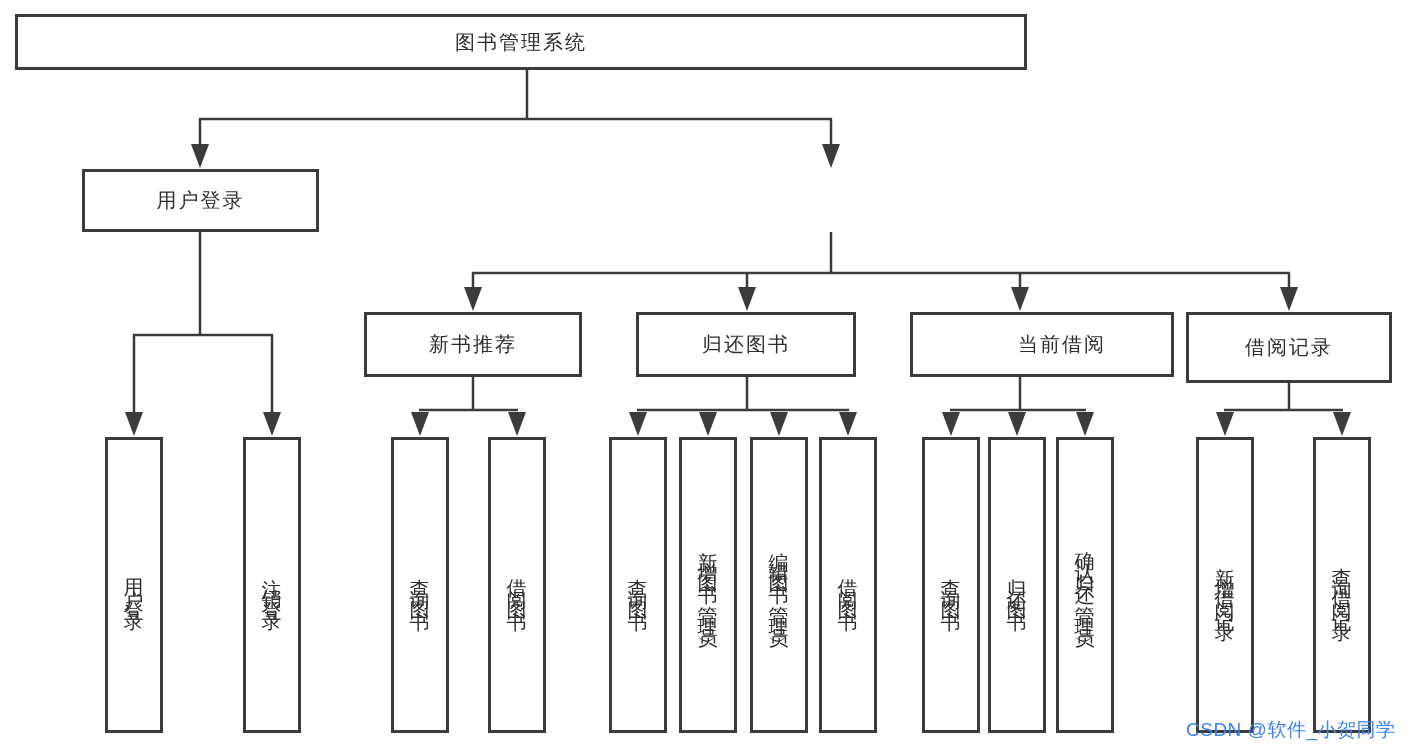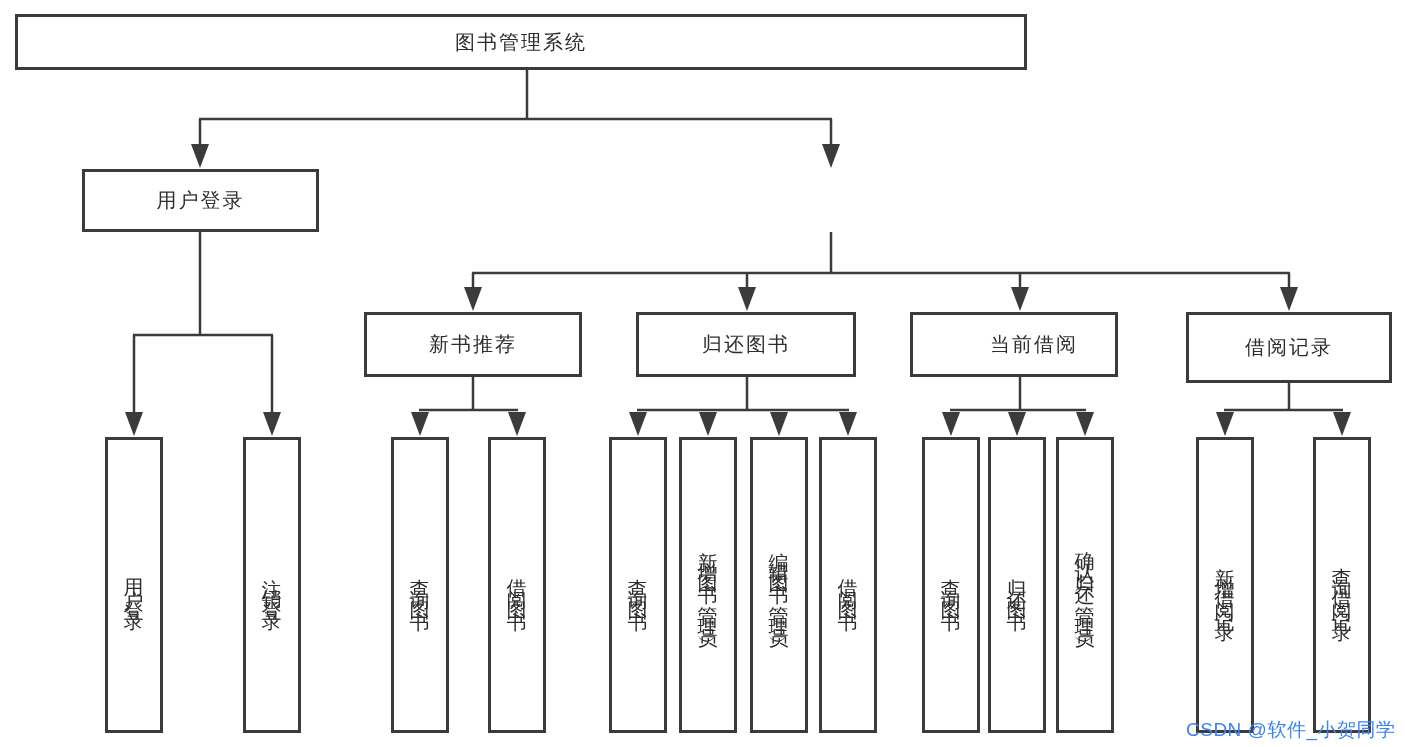--- a/index.html
+++ b/index.html
@@ -55,21 +55,21 @@
     letter-spacing: 0.5px;
     z-index: 5;
     white-space: nowrap;
   }
   
   #n-root   { left: 15px;  top: 14px;  width: 1012px; height: 56px; }
   #n-login  { left: 82px;  top: 169px; width: 237px;  height: 63px; }
   #n-mgmt   { left: 712px; top: 169px; width: 238px;  height: 63px; }
   #n-rec    { left: 364px; top: 312px; width: 218px;  height: 65px; }
   #n-borrow { left: 636px; top: 312px; width: 220px;  height: 65px; }
-  #n-cur    { left: 910px; top: 312px; width: 208px;  height: 65px; padding-left: 40px; }
+  #n-cur    { left: 910px; top: 312px; width: 264px;  height: 65px; padding-left: 40px; }
   #n-hist   { left: 1186px;top: 312px; width: 206px;  height: 71px; }
   #l-login   { left: 105px; }
   #l-logout  { left: 243px; }
   #l-nbq     { left: 391px; }
   #l-nbb     { left: 488px; }
   #l-bbq     { left: 609px; }
   #l-bba     { left: 679px; }
   #l-bbe     { left: 750px; }
   #l-bbb     { left: 819px; }
   #l-cbq     { left: 922px; }

